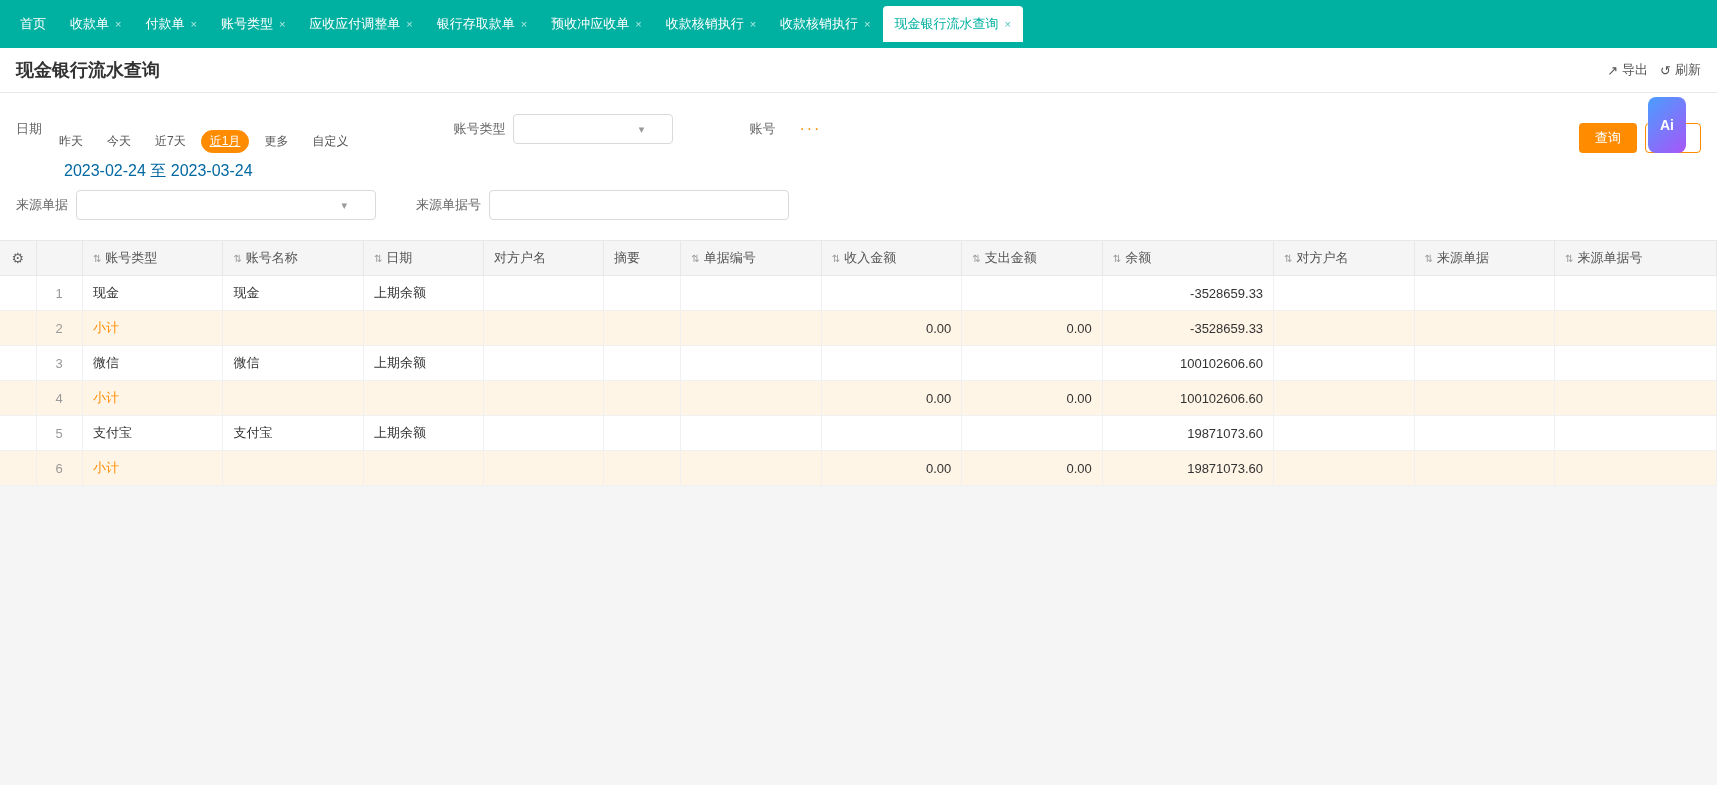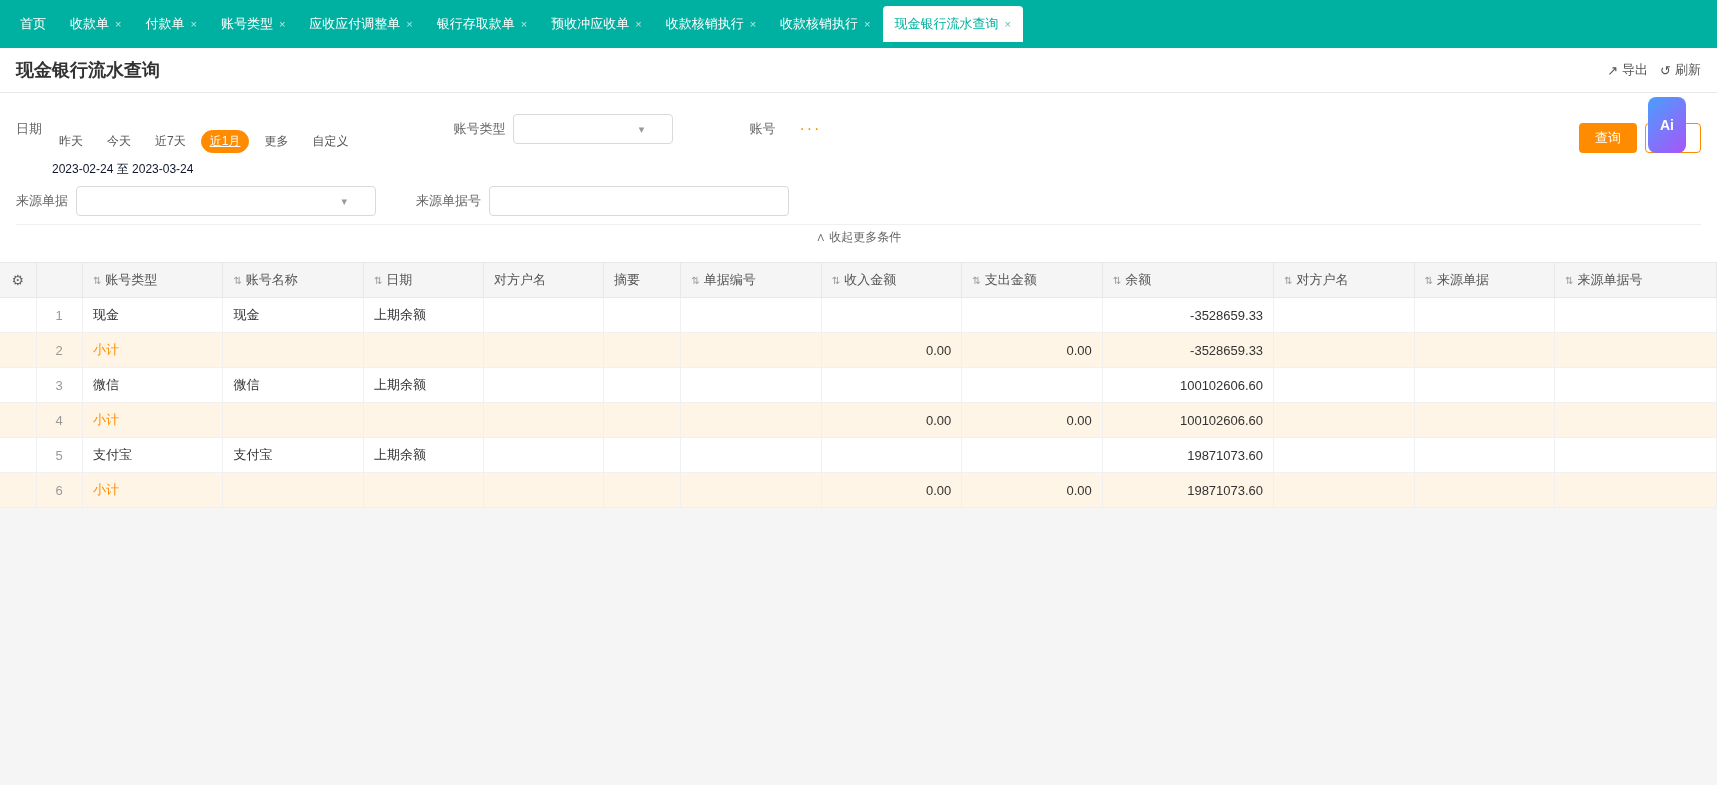--- a/index.html
+++ b/index.html
@@ -98,23 +98,23 @@
       border: 1px solid transparent;
     }
     .date-btn.active {
       background: #ff8c00;
       color: #fff;
       border-radius: 12px;
       border: 1px solid #ff8c00;
       text-decoration: underline;
     }
     .date-range {
-      font-size: 12px;
-      color: #0f172a;
-      margin-left: 0;
+      font-size: 16px;
+      color: #0369a1;
+      margin-left: 12px;
     }
     .filter-select {
       border: 1px solid #d9d9d9;
       border-radius: 4px;
       padding: 4px 28px 4px 8px;
       font-size: 13px;
       color: #333;
       background: #fff;
       cursor: pointer;
       min-width: 160px;
@@ -354,24 +354,20 @@
         <span class="chevron-down">▾</span>
       </div>
     </div>
 
     <div style="display:flex;align-items:center;gap:8px;margin-left:24px;">
       <span class="filter-label">来源单据号</span>
       <input class="filter-input" type="text" style="min-width: 300px;">
     </div>
   </div>
 
-  <div class="collapse-bar">
-    <span>∧</span>
-    <span>收起更多条件</span>
-  </div>
 </div>
 
 <div class="table-container">
   <table>
     <thead>
       <tr>
         <th class="th-gear"><span class="gear-icon">⚙</span></th>
         <th></th>
         <th><span class="sort-icon">⇅</span>账号类型</th>
         <th><span class="sort-icon">⇅</span>账号名称</th>

